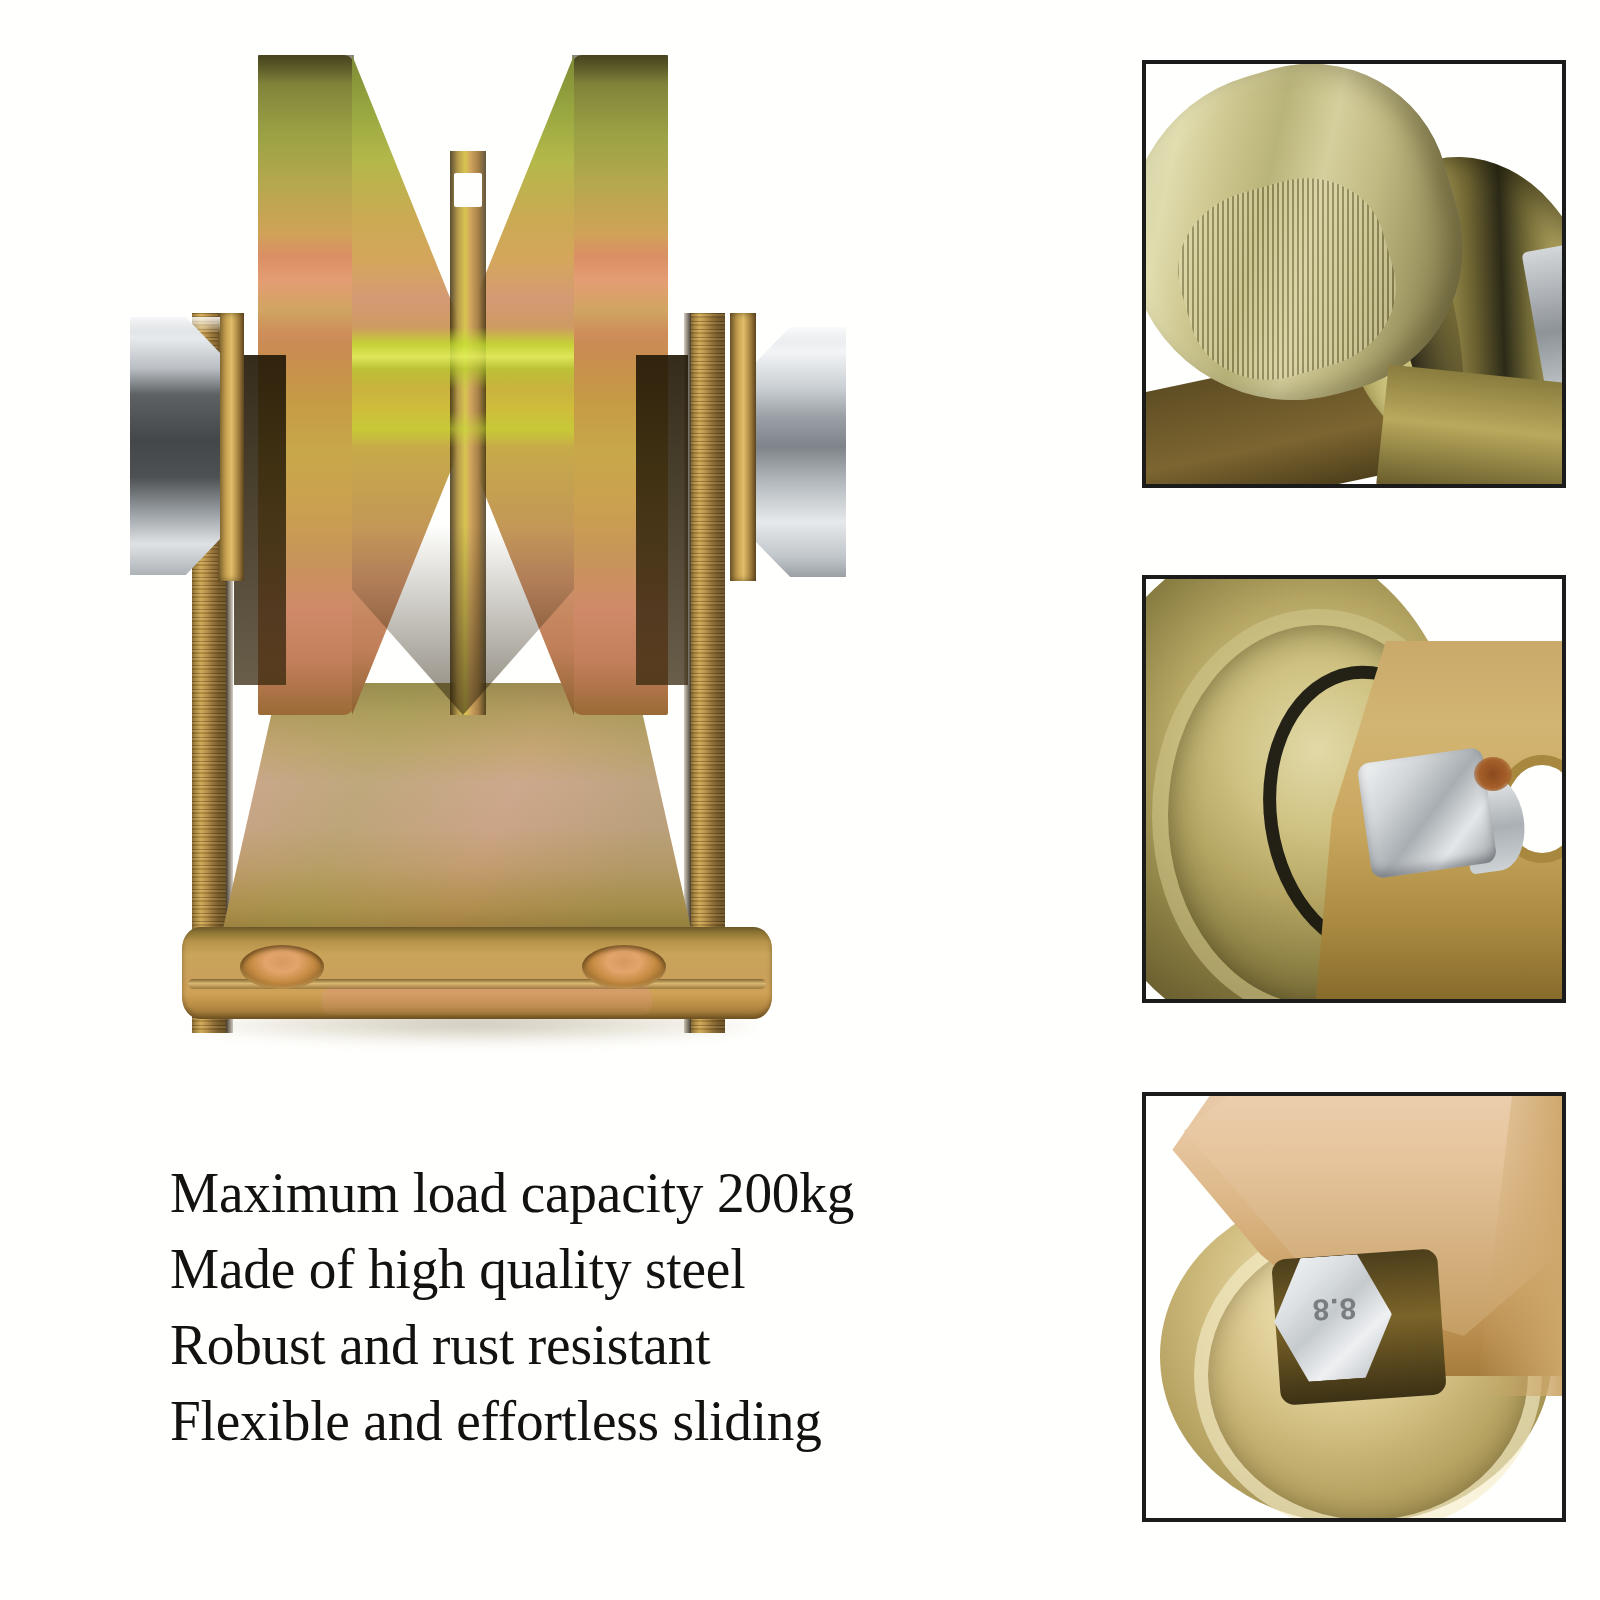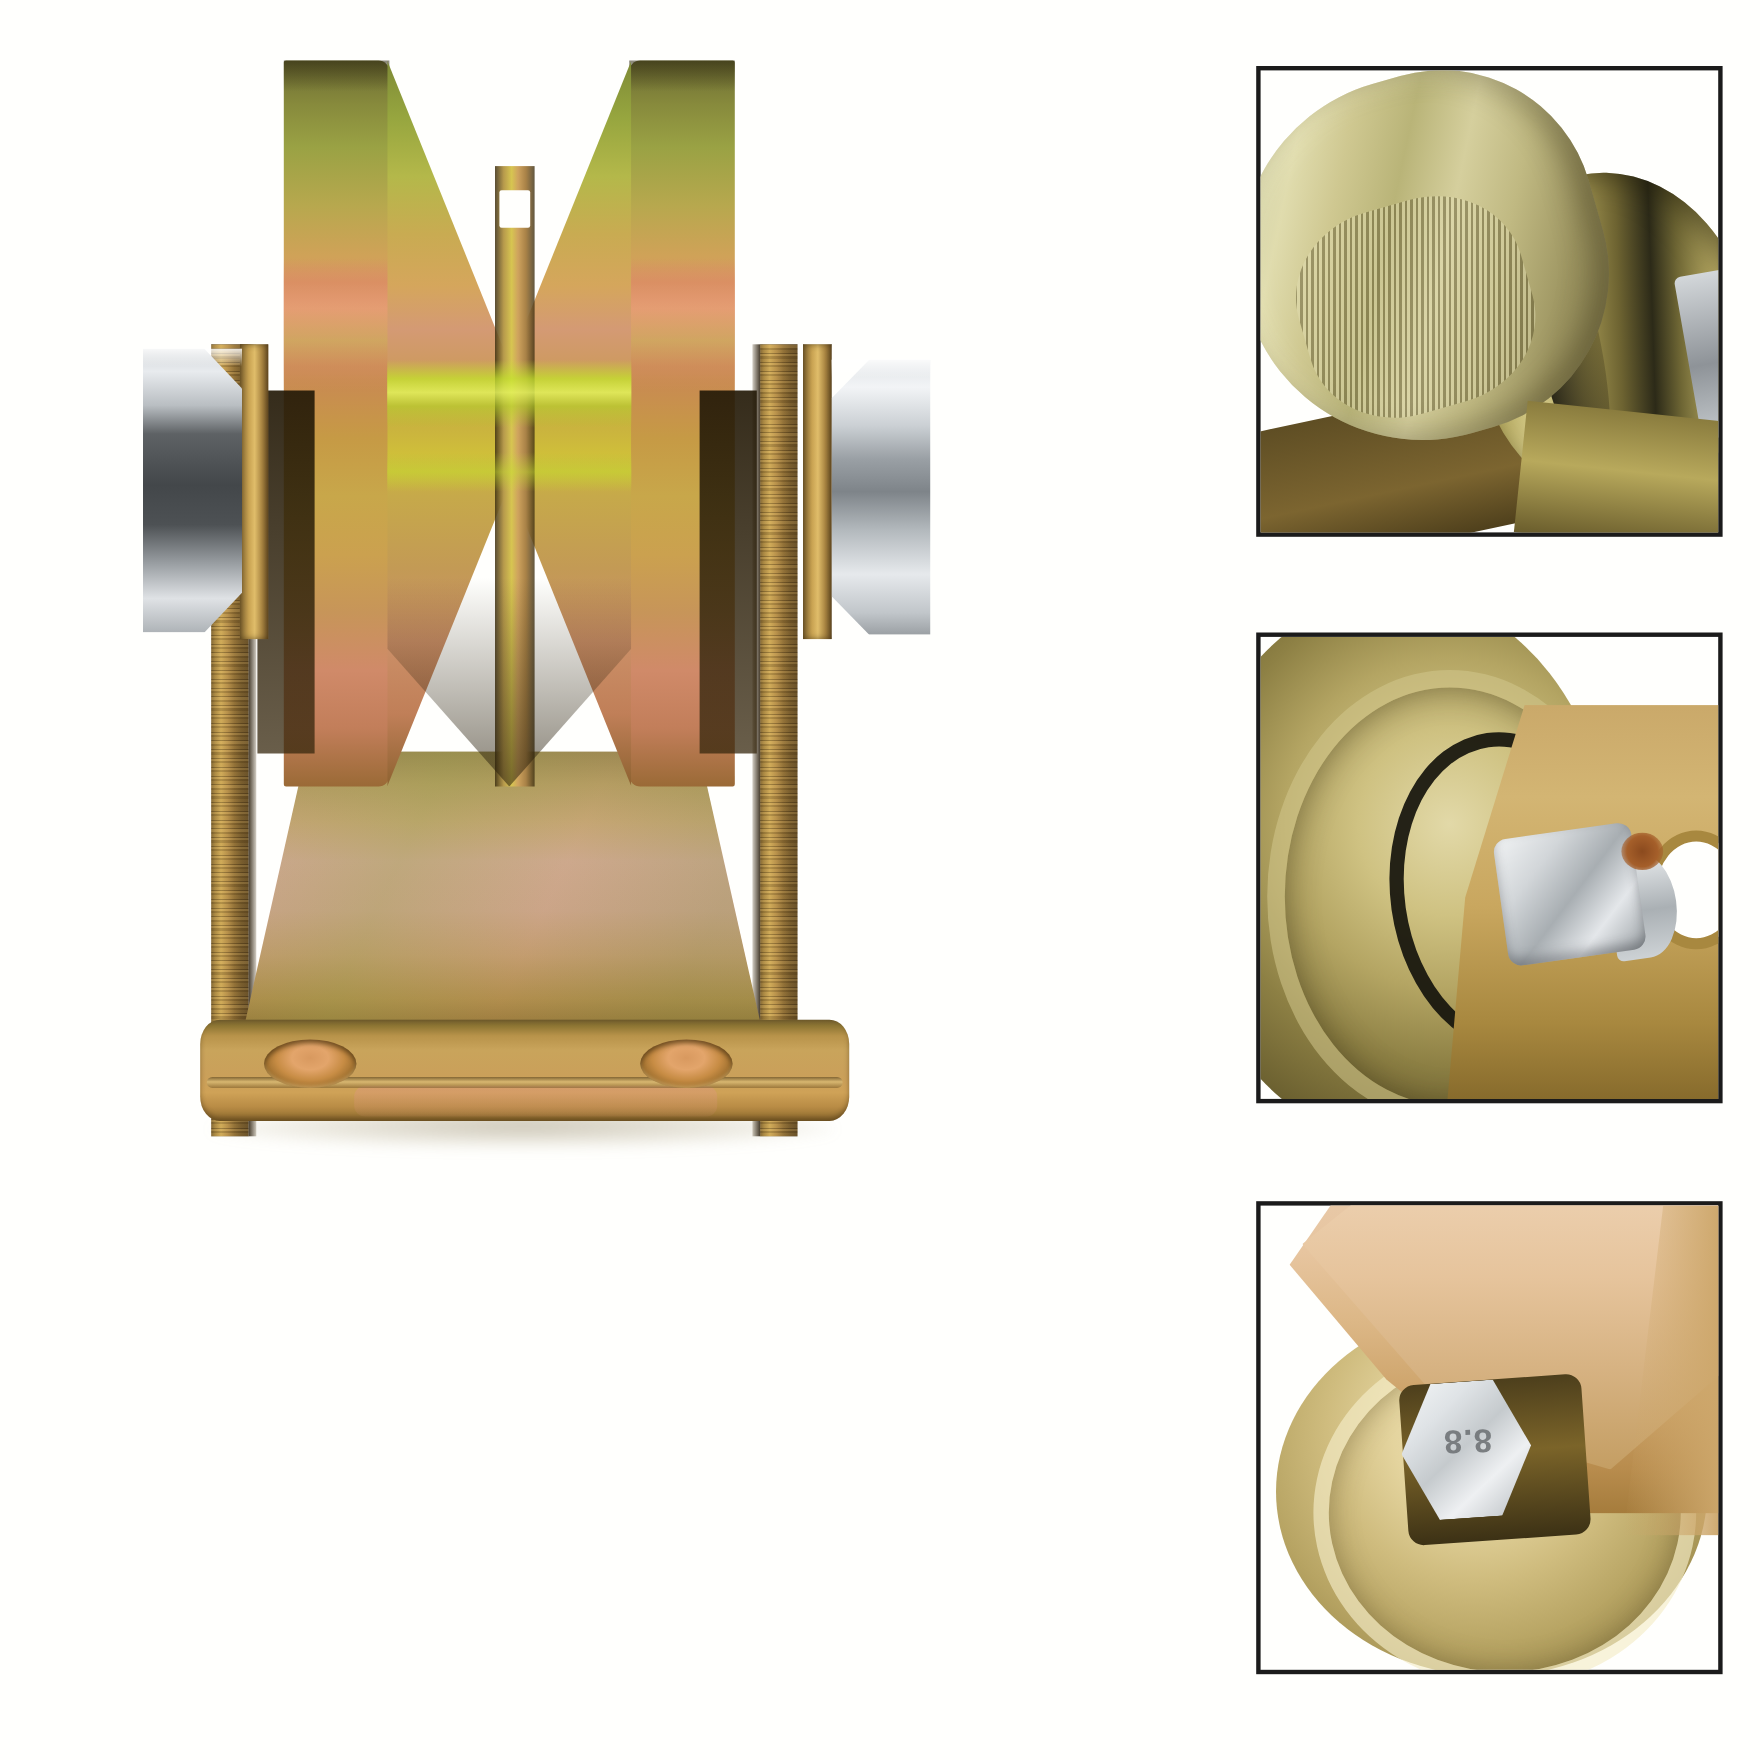--- a/index.html
+++ b/index.html
@@ -791,14 +791,20 @@
       <div class="discring"></div>
       <div class="plateface"></div>
       <div class="plateoverlay"></div>
       <div class="rightedge"></div>
       <div class="boltsocket"></div>
       <div class="bolthead"></div>
       <div class="grade">8.8</div>
     </div>
   </div>
 
+  <div class="features">
+    <div class="line">Maximum load capacity 200kg</div>
+    <div class="line">Made of high quality steel</div>
+    <div class="line">Robust and rust resistant</div>
+    <div class="line">Flexible and effortless sliding</div>
+  </div>
 
 </div>
 
 </body></html>

